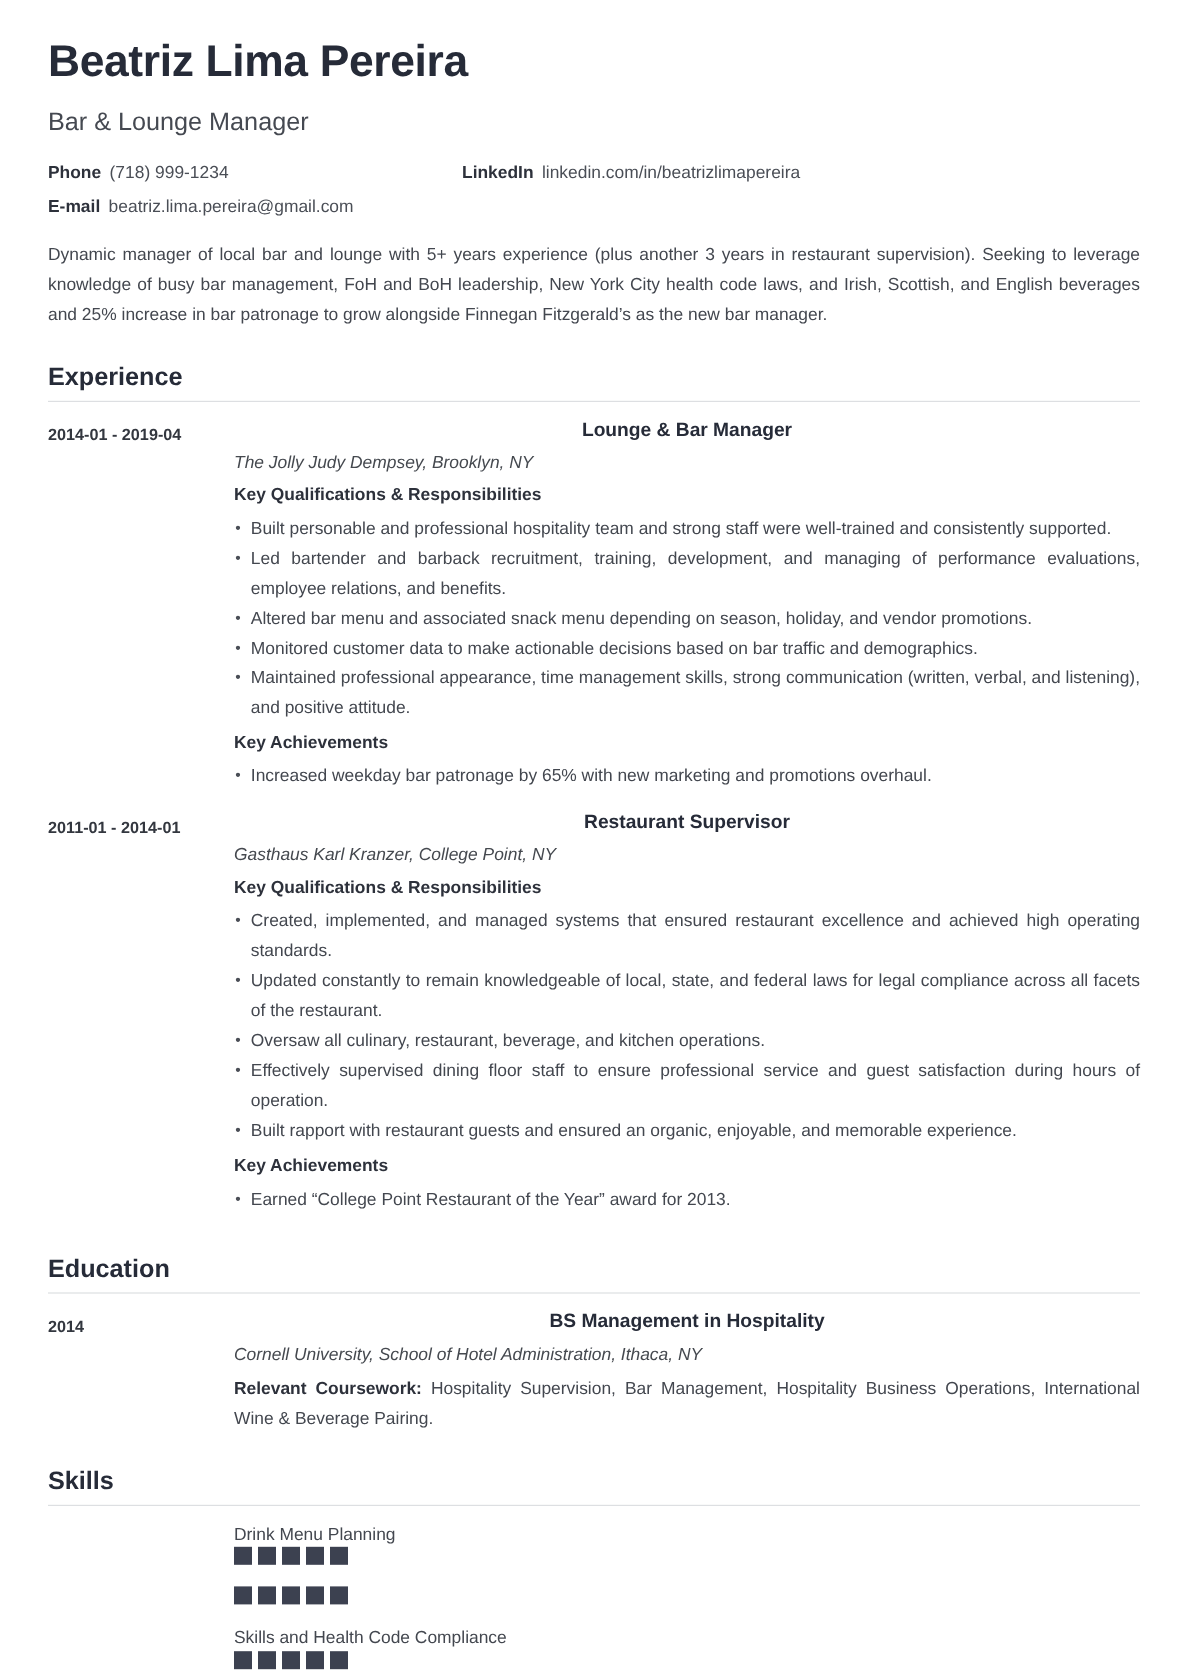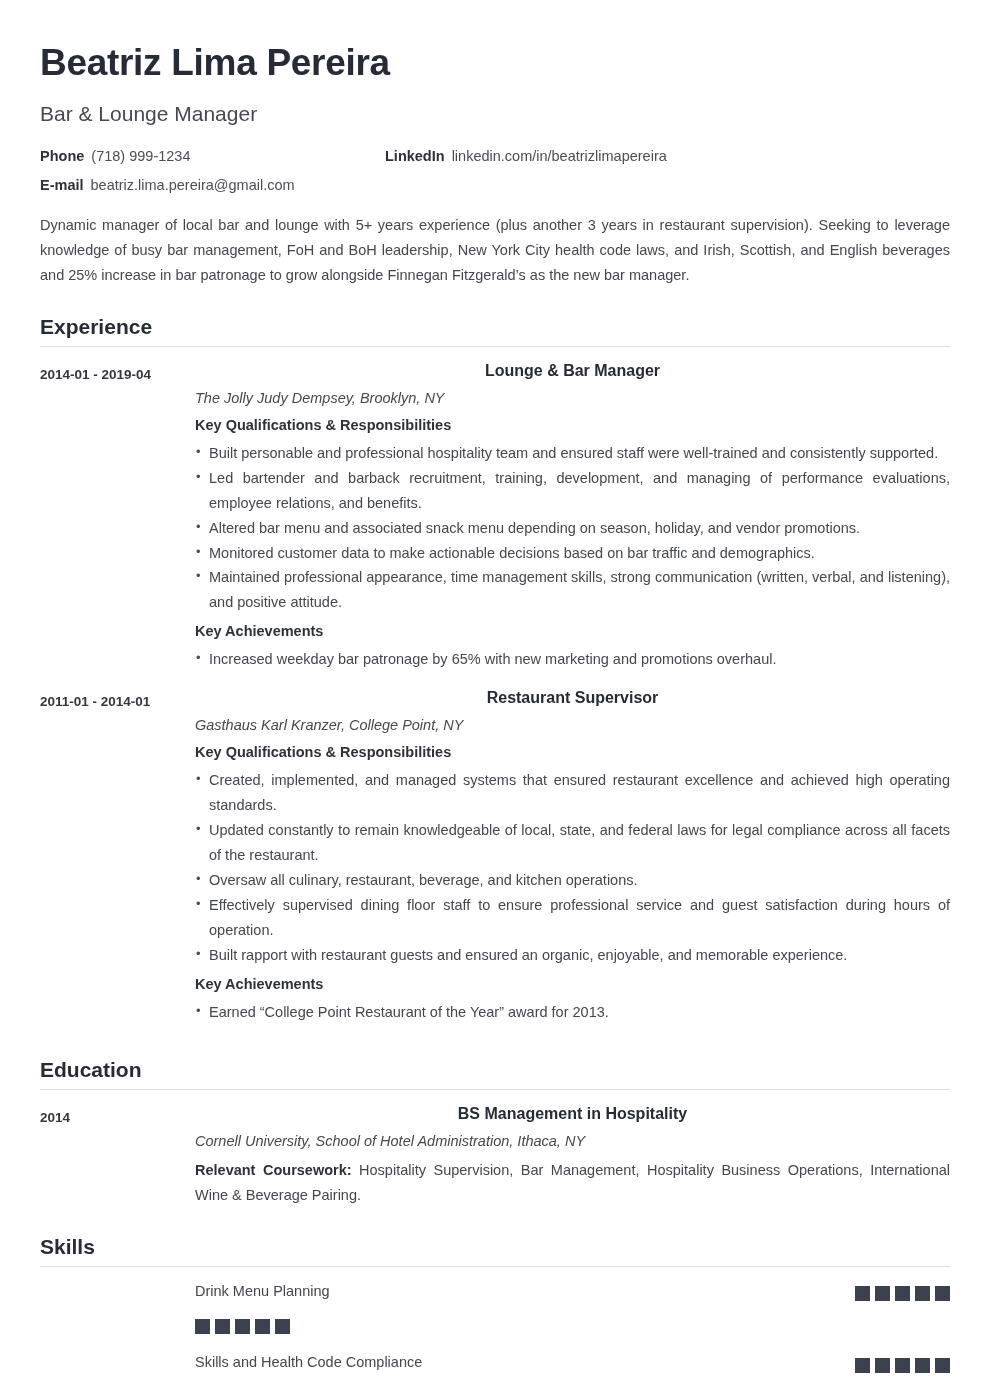--- a/index.html
+++ b/index.html
@@ -18,21 +18,21 @@
     width: 990px;
     height: 1400px;
     box-sizing: border-box;
     padding: 0 40px;
     background: #ffffff;
     position: relative;
     overflow: hidden;
   }
 
   
-  .hdr { padding-top: 42px; }
+  .hdr { padding-top: 30px; }
   .name {
     font-size: 37px;
     font-weight: bold;
     color: #262b38;
     letter-spacing: -0.3px;
     line-height: 1.15;
     margin: 0 0 10px 0;
   }
   .job-title {
     font-size: 21px;
@@ -150,23 +150,24 @@
     line-height: 1.72;
     color: #43474f;
     text-align: justify;
     margin: 0;
   }
   .coursework b { color: #2d313b; font-weight: bold; }
 
   
   .skill-row {
     display: flex;
-    align-items: flex-end;
+    align-items: flex-start;
     padding-left: 155px;
     margin-bottom: 18px;
+    flex-direction: column;
   }
   .skill-name {
     flex: 1 1 auto;
     font-size: 14.5px;
     color: #43474f;
     line-height: 1.4;
   }
   .skill-meter {
     flex: 0 0 auto;
     display: flex;
@@ -211,21 +212,21 @@
     <h2 class="section-title">Experience</h2>
     <hr class="section-rule">
 
     <div class="entry">
       <div class="entry-date">2014-01 - 2019-04</div>
       <div class="entry-body">
         <div class="entry-title">Lounge &amp; Bar Manager</div>
         <div class="entry-sub">The Jolly Judy Dempsey, Brooklyn, NY</div>
         <div class="sub-head">Key Qualifications &amp; Responsibilities</div>
         <ul class="bullets">
-          <li>Built personable and professional hospitality team and ensured staff were well-trained and consistently supported.</li>
+          <li>Built personable and professional hospitality team and strong staff were well-trained and consistently supported.</li>
           <li>Led bartender and barback recruitment, training, development, and managing of performance evaluations, employee relations, and benefits.</li>
           <li>Altered bar menu and associated snack menu depending on season, holiday, and vendor promotions.</li>
           <li>Monitored customer data to make actionable decisions based on bar traffic and demographics.</li>
           <li>Maintained professional appearance, time management skills, strong communication (written, verbal, and listening), and positive attitude.</li>
         </ul>
         <div class="sub-head">Key Achievements</div>
         <ul class="bullets">
           <li>Increased weekday bar patronage by 65% with new marketing and promotions overhaul.</li>
         </ul>
       </div>

